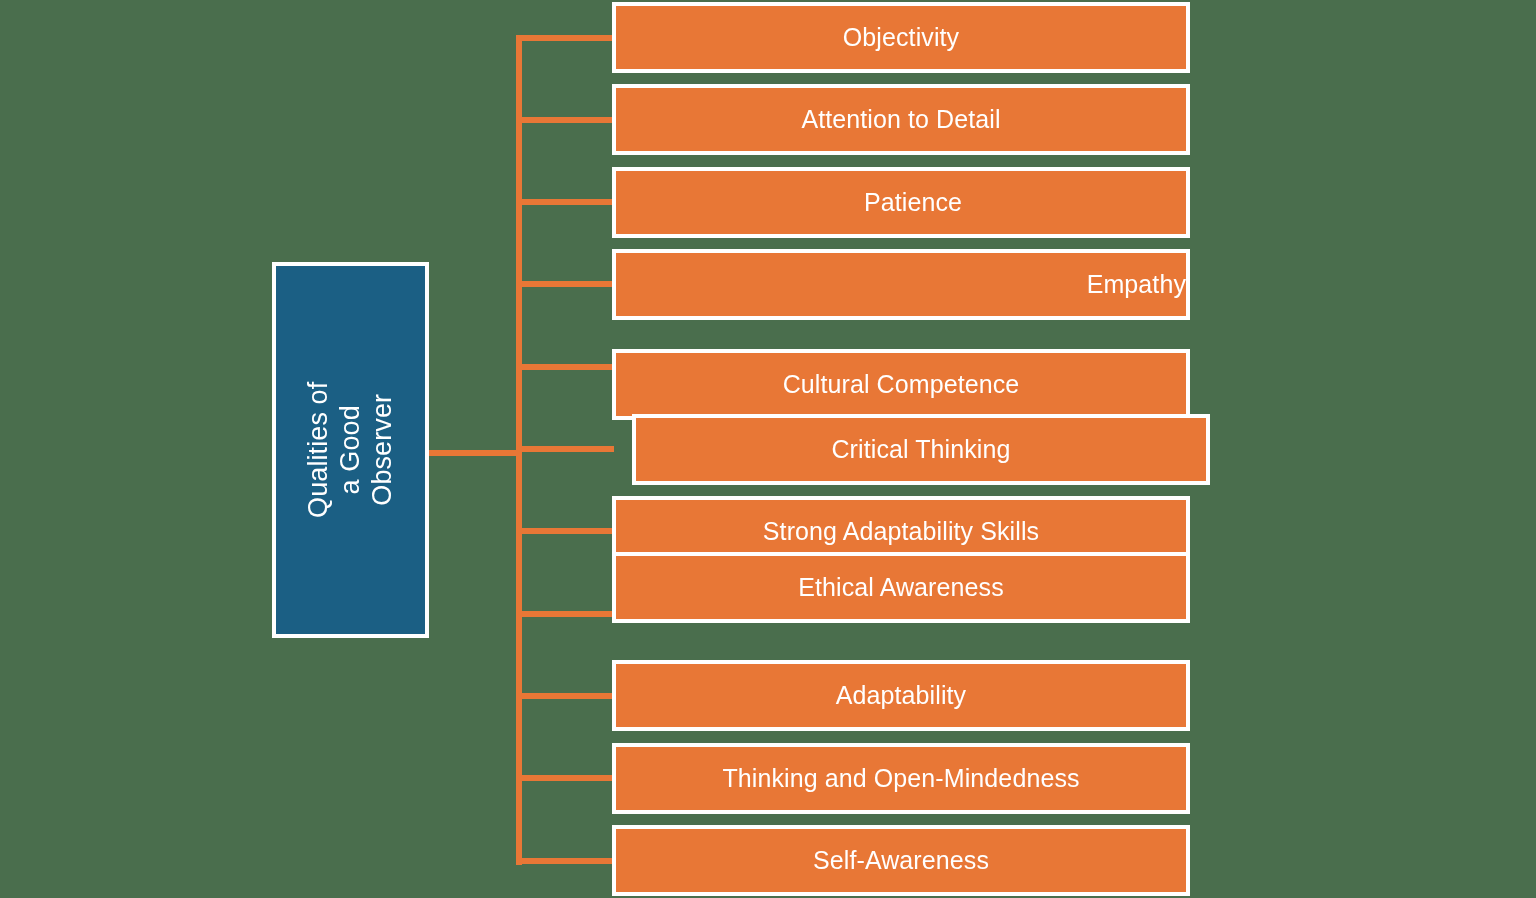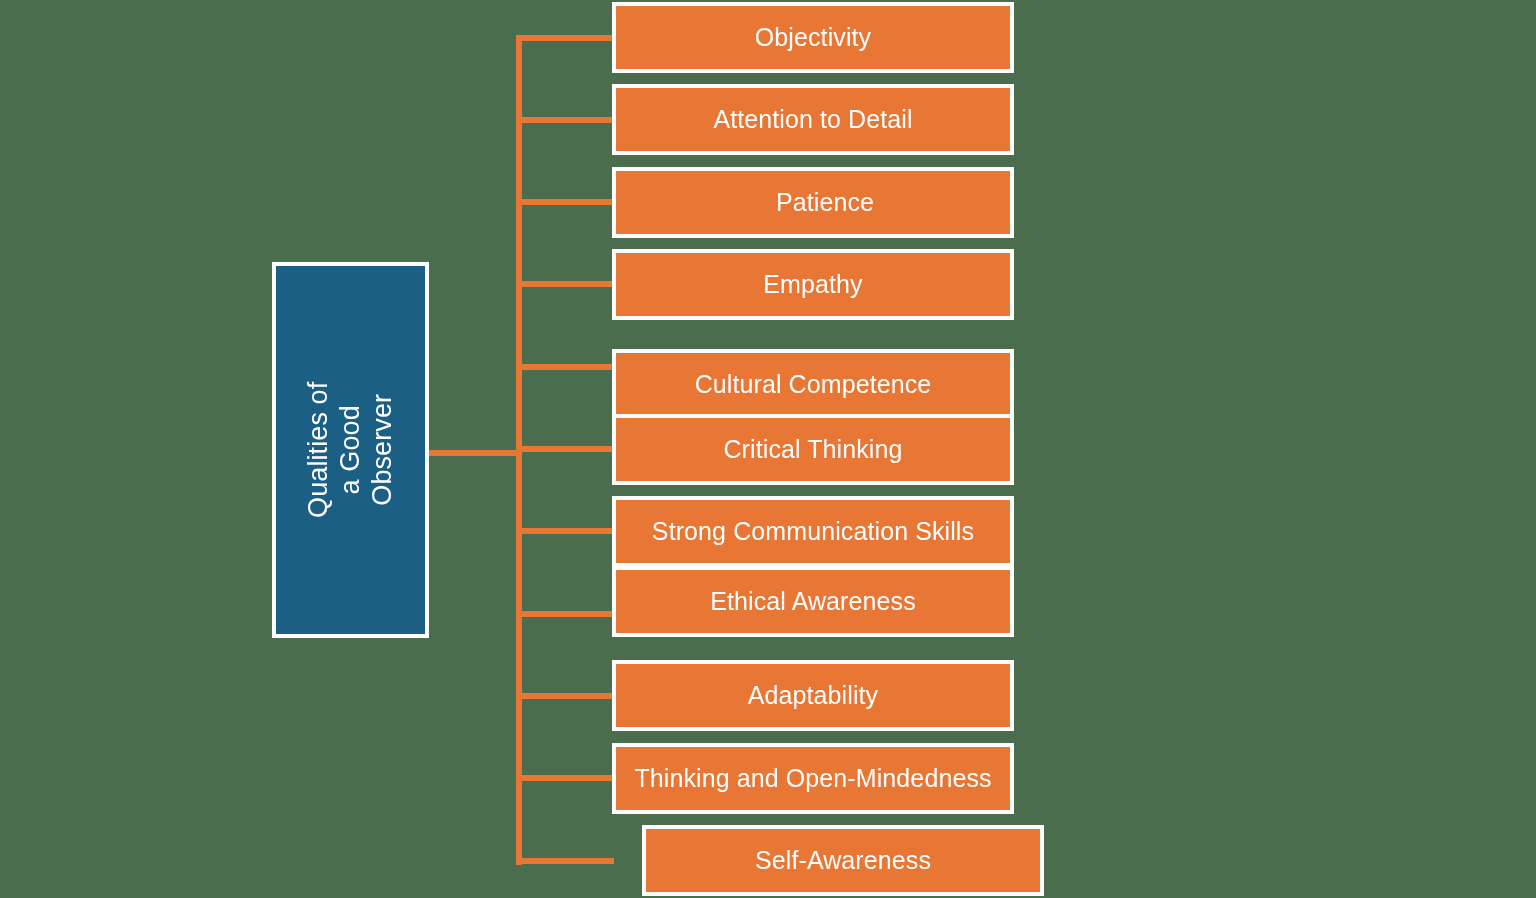--- a/index.html
+++ b/index.html
@@ -63,21 +63,21 @@
   .branch {         
     left: 516px;
     width: 98px;
     height: 6px;
   }
 
   
   .leaf {
     position: absolute;
     left: 612px;
-    width: 402px;
+    width: 578px;
     height: 71px;
     background: #E87736;
     border: 4px solid #ffffff;
     box-sizing: border-box;
     display: flex;
     align-items: center;
     justify-content: center;
   }
   .leaf .label {
     color: #ffffff;
@@ -116,39 +116,39 @@
   <div id="leaves">
       <div class="leaf" style="top: 2px;">
         <span class="label">Objectivity</span>
       </div>
       <div class="leaf" style="top: 84.3px; justify-content: center;">
         <span class="label">Attention to Detail</span>
       </div>
       <div class="leaf" style="top: 166.6px; padding-left: 24px;">
         <span class="label">Patience</span>
       </div>
-      <div class="leaf" style="top: 248.9px;">
+      <div class="leaf" style="top: 248.9px; justify-content: flex-end;">
         <span class="label">Empathy</span>
       </div>
       <div class="leaf" style="top: 349px;">
         <span class="label">Cultural Competence</span>
       </div>
-      <div class="leaf" style="top: 413.5px;">
+      <div class="leaf" style="top: 413.5px; margin-left: 20px;">
         <span class="label">Critical Thinking</span>
       </div>
       <div class="leaf" style="top: 495.8px;">
-        <span class="label">Strong Communication Skills</span>
+        <span class="label">Strong Adaptability Skills</span>
       </div>
-      <div class="leaf" style="top: 566px;">
+      <div class="leaf" style="top: 552px;">
         <span class="label">Ethical Awareness</span>
       </div>
       <div class="leaf" style="top: 660.4px;">
         <span class="label">Adaptability</span>
       </div>
       <div class="leaf" style="top: 742.7px;">
         <span class="label">Thinking and Open-Mindedness</span>
       </div>
-      <div class="leaf" style="top: 825px; margin-left: 30px;">
+      <div class="leaf" style="top: 825px;">
         <span class="label">Self-Awareness</span>
       </div>
     </div>
 
 </div>
 
 </body></html>

